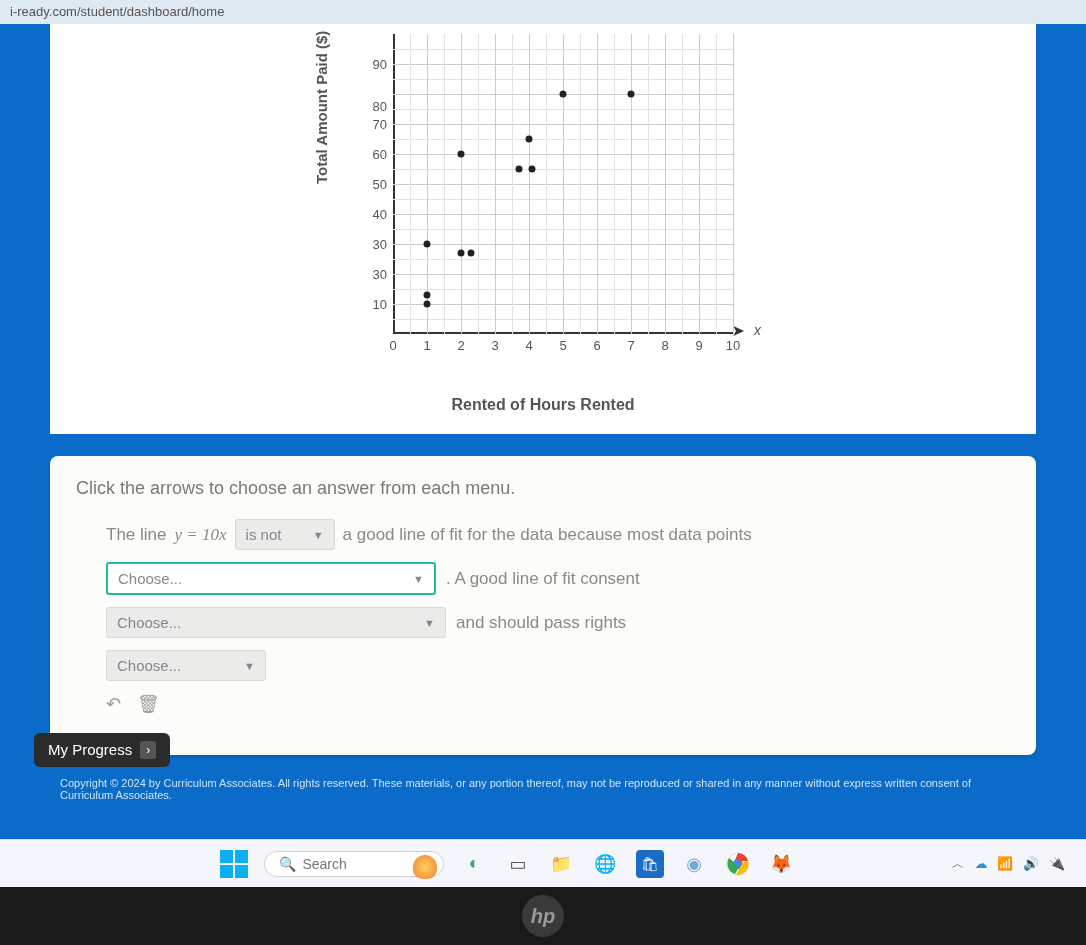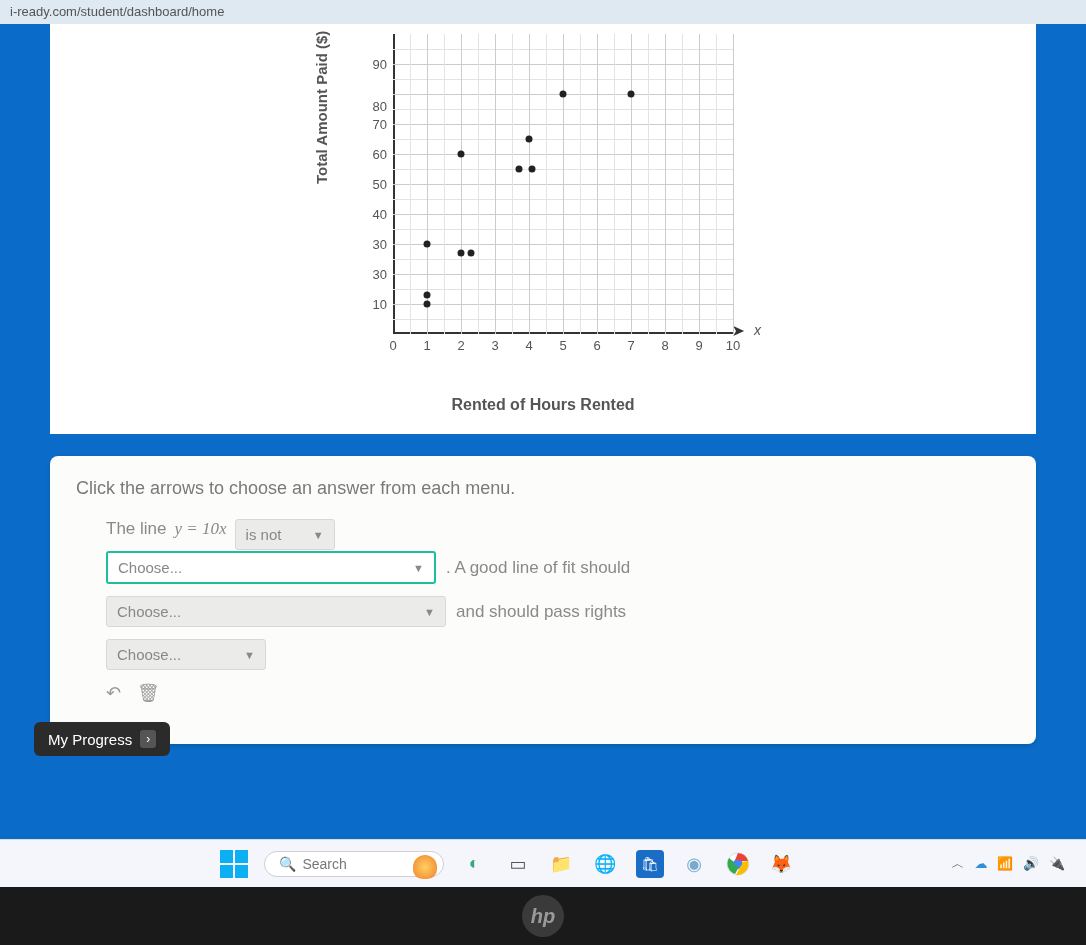--- a/index.html
+++ b/index.html
@@ -70,21 +70,21 @@
     border-radius: 8px;
     margin-top: 22px;
     padding: 22px 26px 40px 26px;
     color: #8a8a88;
     font-size: 17px;
     position: relative;
     box-shadow: 0 2px 4px rgba(0,0,0,0.15);
   }
   .instruction { color: #7a7a78; margin-bottom: 20px; font-size: 18px; }
   .answer-area { padding-left: 30px; }
-  .line1 { display: flex; gap: 8px; margin-bottom: 1px; flex-wrap: wrap; }
+  .line1 { display: flex; align-items: center; gap: 8px; margin-bottom: 12px; flex-wrap: wrap; }
   .eq { font-style: italic; font-family: Liberation Serif, serif; }
   .dd {
     display: inline-flex; align-items: center; justify-content: space-between;
     background: #ebebe9; color: #888;
     border: 1px solid #d8d8d6;
     border-radius: 3px; padding: 6px 10px; font-size: 15px;
     cursor: pointer;
     min-width: 100px;
   }
   .dd.wide { min-width: 330px; }
@@ -94,21 +94,21 @@
     background: #fff; border: 2.5px solid #1bbfa0; color: #888;
   }
   .dd .caret { margin-left: 8px; font-size: 11px; color: #888; }
   .row { display: flex; align-items: center; gap: 10px; margin-bottom: 12px; }
   .tool-row { display:flex; gap: 16px; margin-top: 10px; padding-left: 30px; }
   .tool-icon { color: #9a9a98; font-size: 18px; }
   .progress-btn {
     position: absolute; left: -16px; bottom: -12px;
     background: #2b2b2b; color: #fff;
     border-radius: 6px; padding: 8px 14px;
-    font-size: 15px; display:flex; align-items:center; gap:8px;
+    font-size: 15px; display:flex; gap:8px;
     cursor: pointer;
   }
   .progress-btn .chev { background:#555; padding:2px 6px; border-radius:3px; font-size:12px; }
   .copyright {
     color: #cfe3f7; font-size: 11px; padding: 22px 40px 10px 10px;
   }
   .taskbar {
     position: absolute; left: 0; right: 0; bottom: 58px;
     height: 48px; background: #f4f6fb;
     display:flex; align-items:center; padding: 0 200px 0 220px;
@@ -246,27 +246,28 @@
   <div class="question-panel">
     <div class="instruction">Click the arrows to choose an answer from each menu.</div>
     <div class="answer-area">
       <div class="line1">
         <span>The line</span>
         <span class="eq">y = 10x</span>
         <div class="dd">
           <span>is not</span>
           <span class="caret">▼</span>
         </div>
+        <span>a good line of fit for the data because most data points</span>
       </div>
       <div class="row">
         <div class="dd wide selected">
           <span>Choose...</span>
           <span class="caret">▼</span>
         </div>
-        <span>. A good line of fit should</span>
+        <span>. A good line of fit consent</span>
       </div>
       <div class="row">
         <div class="dd med">
           <span>Choose...</span>
           <span class="caret">▼</span>
         </div>
         <span>and should pass rights</span>
       </div>
       <div class="row">
         <div class="dd sm">
@@ -278,20 +279,21 @@
     <div class="tool-row">
       <span class="tool-icon">↶</span>
       <span class="tool-icon">🗑</span>
     </div>
     <div class="progress-btn">
       <span>My Progress</span>
       <span class="chev">›</span>
     </div>
   </div>
 
+  <div class="copyright">Copyright © 2024 by Curriculum Associates. All rights reserved. These materials, or any portion thereof, may not be reproduced or shared in any manner without express written consent of Curriculum Associates.</div>
 </div>
 
 <div class="taskbar">
   <div class="start-btn">
     <div class="sq sq1"></div>
       <div class="sq sq2"></div>
       <div class="sq sq3"></div>
       <div class="sq sq4"></div>
   </div>
   <div class="search-box">

